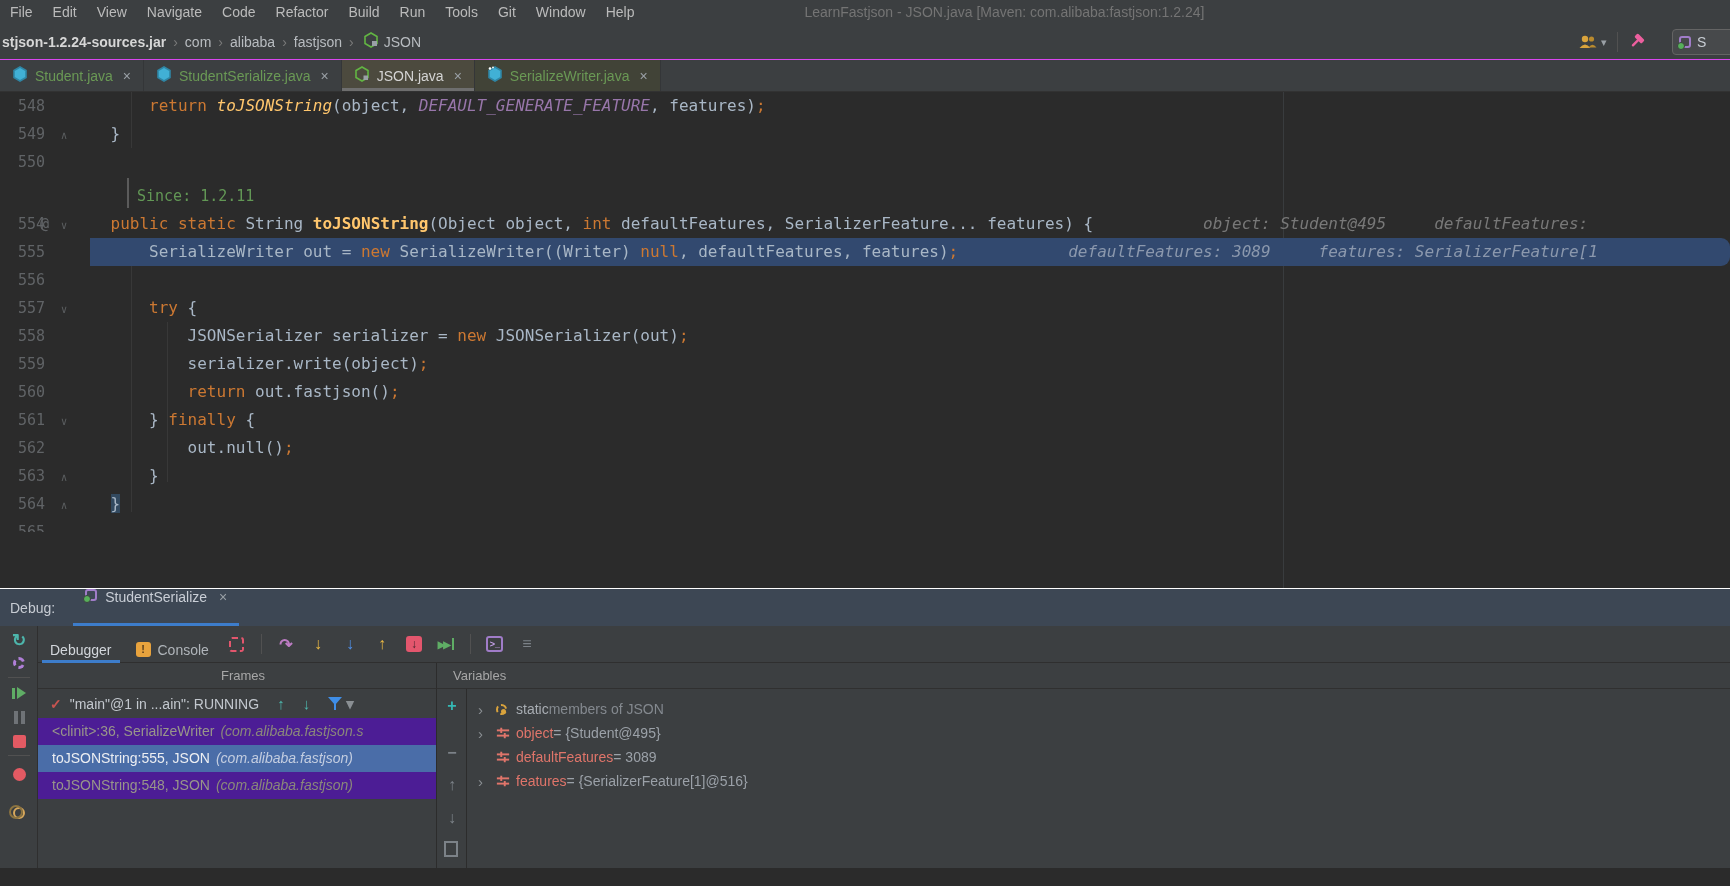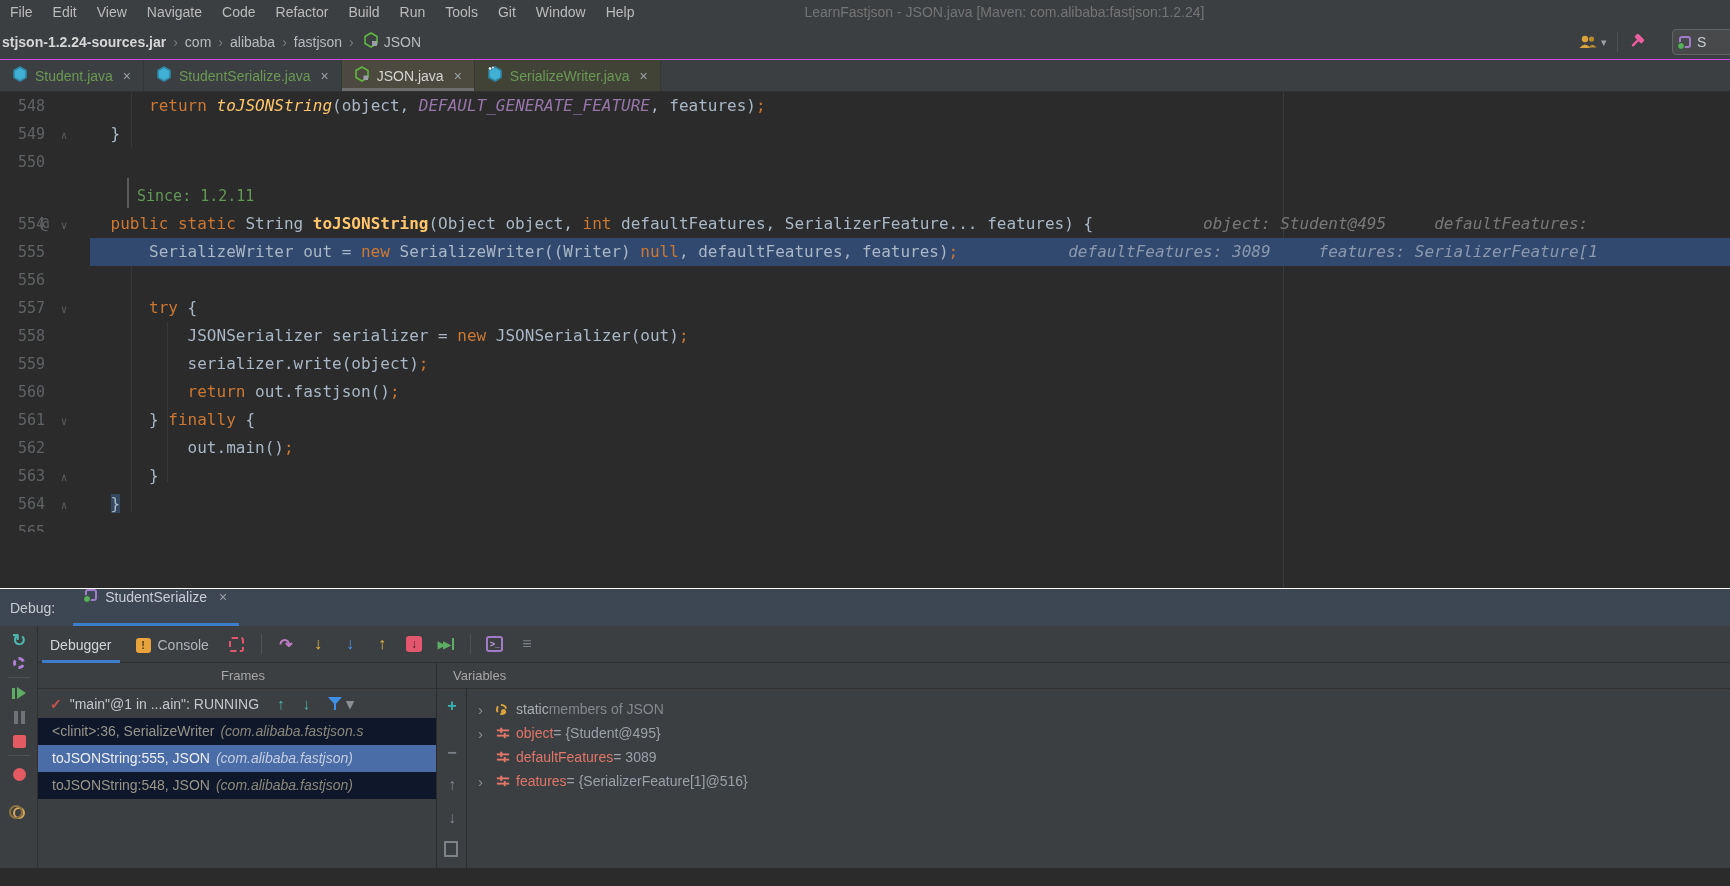--- a/index.html
+++ b/index.html
@@ -43,21 +43,21 @@
   .etab.selected .tab-label { color:#d4d4d4; }
   .etab.selected::after { content:''; position:absolute; left:0; right:0; bottom:0; height:3px; background:#6e6e6e; }
   .tab-close { color:#9aa0a6; margin-left:6px; font-size:14px; }
   
   #editor { position:absolute; left:0; top:92px; width:100%; height:496px; background:#2b2b2b; overflow:hidden;
     font-family:"DejaVu Sans Mono","Liberation Mono",monospace; font-size:16px; }
   .vguide { position:absolute; width:1px; background:#3a3d3f; }
   #margin-guide { left:1283px; top:0; height:496px; background:#393c3e; }
   .indent-guide { background:#383838; }
   .code-row { position:relative; height:28px; line-height:28px; white-space:pre; }
-  .code-row.active { background:linear-gradient(90deg, transparent 90px, #32496f 90px); }
+  .code-row.active { background:linear-gradient(90deg, transparent 90px, #32496f 90px);border-radius:9px; }
   .code-row.partial { height:14px; overflow:hidden; }
   .gutter-num { display:inline-block; width:40px; padding-left:18px; color:#606366; font-size:15px; }
   .gutter-at { display:inline-block; width:16px; color:#606366; font-size:15px; }
   .fold-marker { display:inline-block; width:16px; color:#5a5d5f; font-size:11px; text-align:center; }
   .code-text { color:#a9b7c6; }
   .tok.kw   { color:#cc7832; }
   .tok.decl { color:#ffc66d; font-weight:bold; }
   .tok.call { color:#ffc66d; font-style:italic; }
   .tok.const{ color:#9876aa; font-style:italic; }
   .tok.semi { color:#cc7832; }
@@ -73,21 +73,21 @@
   
   #debug { position:absolute; left:0; top:588px; width:100%; height:298px; background:#3c3f41; border-top:1px solid #ffffff; }
   #debug-tabrow { position:absolute; left:0; top:0; width:100%; height:37px; background:#3d4754;
     display:flex; align-items:center; font-size:14px; }
   #debug-label { color:#c7ccd3; margin:0 18px 0 10px; }
   #session-tab { position:relative; height:37px; display:flex; align-items:flex-start; padding:0 12px; }
   #session-tab .tab-label { color:#c9ced6; margin:0 6px 0 8px; }
   #session-tab::after { content:''; position:absolute; left:0; right:0; bottom:0; height:3px; background:#3d7dcb; }
   #debug-toolbar { position:absolute; left:38px; top:37px; right:0; height:37px; background:#3c3f41;
     display:flex; align-items:center; border-bottom:1px solid #2f2f2f; font-size:14px; }
-  .dtab { position:relative; height:37px; display:flex; align-items:flex-end; padding:10px 12px; color:#b0b5ba; }
+  .dtab { position:relative; height:37px; display:flex; align-items:flex-start; padding:16px 12px; color:#b0b5ba; }
   .dtab.selected { color:#d2d6db; }
   .dtab.selected::after { content:''; position:absolute; left:4px; right:4px; bottom:0; height:3px; background:#3d7dcb; }
   .console-badge { width:15px; height:15px; border-radius:3px; background:#e8a33d; color:#5a3e1b; font-weight:bold;
     font-size:11px; display:flex; align-items:center; justify-content:center; margin-right:7px; }
   .tb-icon { width:28px; height:26px; display:flex; align-items:center; justify-content:center;
     font-size:16px; font-weight:bold; margin:0 2px; border-radius:3px; }
   .tb-sep { width:1px; height:20px; background:#515151; margin:0 8px; }
   .exec-point { width:15px; height:15px; border:2px dashed #e3566d; border-radius:3px; }
   .drop-frame { width:16px; height:16px; border-radius:3px; background:#e3566d; color:#42212b;
     font-size:12px; font-weight:bold; display:flex; align-items:center; justify-content:center; }
@@ -122,21 +122,21 @@
     border-right:1px solid #2c2c2c; font-size:14px; overflow:hidden; }
   #thread-row { height:29px; display:flex; align-items:center; padding:0 8px 0 12px; color:#c3c8ce; }
   #thread-check { color:#c75450; margin-right:8px; font-weight:bold; }
   #thread-text { white-space:nowrap; }
   .thread-ic { margin-left:18px; font-weight:bold; font-size:15px; }
   .funnel { position:relative; width:14px; height:14px; margin-left:18px; }
   .funnel::before { content:''; position:absolute; left:0; top:1px; border:7px solid transparent; border-top:8px solid #3f8ee8; border-bottom:0; }
   .funnel::after { content:''; position:absolute; left:6px; top:8px; width:2px; height:6px; background:#3f8ee8; }
   .frame-row { height:27px; line-height:27px; padding-left:14px; white-space:nowrap; color:#cfd2d6; }
   .frame-row .pkg { font-style:italic; color:#8c8c8c; margin-left:6px; }
-  .frame-row.library { background:#0f172a; color:#98968a; }
+  .frame-row.library { background:#4c1d95; color:#98968a; }
   .frame-row.library .pkg { color:#8a887b; }
   .frame-row.selected { background:#4a6da8; color:#eceef2; }
   .frame-row.selected .pkg { color:#c3cde0; }
   #vars-toolbar { position:absolute; left:437px; top:100px; width:30px; bottom:0; background:#3c3f41; border-right:1px solid #2c2c2c; }
   .vtb-icon { position:absolute; left:0; width:30px; height:20px; display:flex; align-items:center; justify-content:center;
     font-size:16px; font-weight:bold; }
   .copy-ic { position:relative; width:10px; height:12px; border:2px solid #7c8288; }
   .copy-ic::before { content:''; position:absolute; left:-5px; top:-5px; width:10px; height:12px; border:2px solid #7c8288; background:#3c3f41; }
   .green-partial { width:14px; height:14px; background:#4d8f4d; border:2px solid #6abf69; border-radius:3px; }
   #vars-panel { position:absolute; left:468px; top:100px; right:0; bottom:0; background:#3c3f41; overflow:hidden;
@@ -250,21 +250,21 @@
         <div class="doc-spacer"></div>
         <div class="doc-row">Since: 1.2.11</div>
         <div class="code-row"><span class="gutter-num">554</span><span class="gutter-at">@</span><span class="fold-marker">∨</span><span class="code-text"><span class="tok kw">    public static </span><span class="tok plain">String </span><span class="tok decl">toJSONString</span><span class="tok plain">(Object object, </span><span class="tok kw">int</span><span class="tok plain"> defaultFeatures, SerializerFeature... features) {</span></span><span class="hints"><span class="hint">object: Student@495</span><span class="hint">defaultFeatures:</span></span></div>
         <div class="code-row active"><span class="gutter-num">555</span><span class="gutter-at"></span><span class="fold-marker"></span><span class="code-text"><span class="tok plain">        SerializeWriter out = </span><span class="tok kw">new</span><span class="tok plain"> SerializeWriter((Writer) </span><span class="tok kw">null</span><span class="tok plain">, defaultFeatures, features)</span><span class="tok semi">;</span></span><span class="hints"><span class="hint">defaultFeatures: 3089</span><span class="hint">features: SerializerFeature[1</span></span></div>
         <div class="code-row"><span class="gutter-num">556</span><span class="gutter-at"></span><span class="fold-marker"></span><span class="code-text"></span></div>
         <div class="code-row"><span class="gutter-num">557</span><span class="gutter-at"></span><span class="fold-marker">∨</span><span class="code-text"><span class="tok kw">        try</span><span class="tok plain"> {</span></span></div>
         <div class="code-row"><span class="gutter-num">558</span><span class="gutter-at"></span><span class="fold-marker"></span><span class="code-text"><span class="tok plain">            JSONSerializer serializer = </span><span class="tok kw">new</span><span class="tok plain"> JSONSerializer(out)</span><span class="tok semi">;</span></span></div>
         <div class="code-row"><span class="gutter-num">559</span><span class="gutter-at"></span><span class="fold-marker"></span><span class="code-text"><span class="tok plain">            serializer.write(object)</span><span class="tok semi">;</span></span></div>
         <div class="code-row"><span class="gutter-num">560</span><span class="gutter-at"></span><span class="fold-marker"></span><span class="code-text"><span class="tok kw">            return</span><span class="tok plain"> out.fastjson()</span><span class="tok semi">;</span></span></div>
         <div class="code-row"><span class="gutter-num">561</span><span class="gutter-at"></span><span class="fold-marker">∨</span><span class="code-text"><span class="tok plain">        } </span><span class="tok kw">finally</span><span class="tok plain"> {</span></span></div>
-        <div class="code-row"><span class="gutter-num">562</span><span class="gutter-at"></span><span class="fold-marker"></span><span class="code-text"><span class="tok plain">            out.main()</span><span class="tok semi">;</span></span></div>
+        <div class="code-row"><span class="gutter-num">562</span><span class="gutter-at"></span><span class="fold-marker"></span><span class="code-text"><span class="tok plain">            out.null()</span><span class="tok semi">;</span></span></div>
         <div class="code-row"><span class="gutter-num">563</span><span class="gutter-at"></span><span class="fold-marker">∧</span><span class="code-text"><span class="tok plain">        }</span></span></div>
         <div class="code-row"><span class="gutter-num">564</span><span class="gutter-at"></span><span class="fold-marker">∧</span><span class="code-text"><span class="tok plain">    </span><span class="tok match">}</span></span></div>
         <div class="code-row partial"><span class="gutter-num">565</span><span class="gutter-at"></span><span class="fold-marker"></span><span class="code-text"></span></div>
       </div>
   </div>
 
   <div id="debug">
     <div id="debug-tabrow">
       <span id="debug-label">Debug:</span>
       <div id="session-tab">

